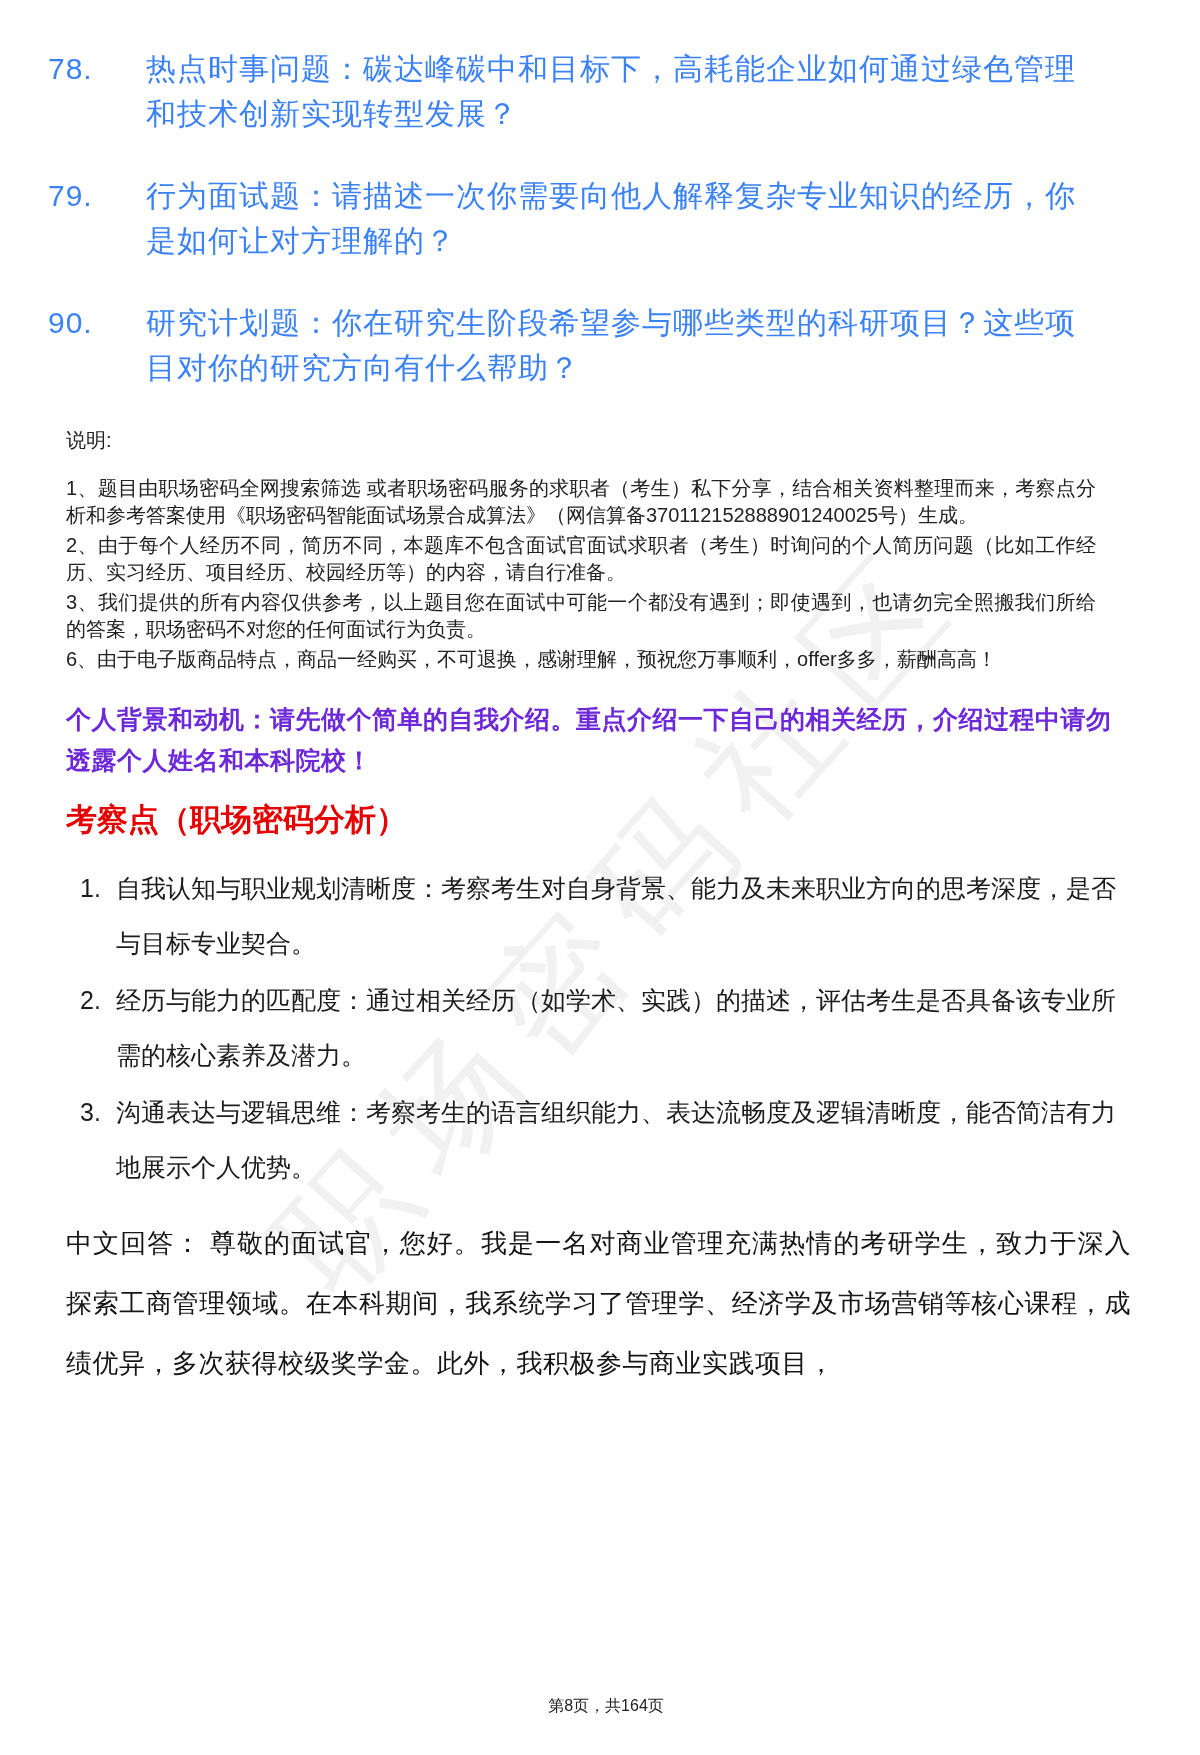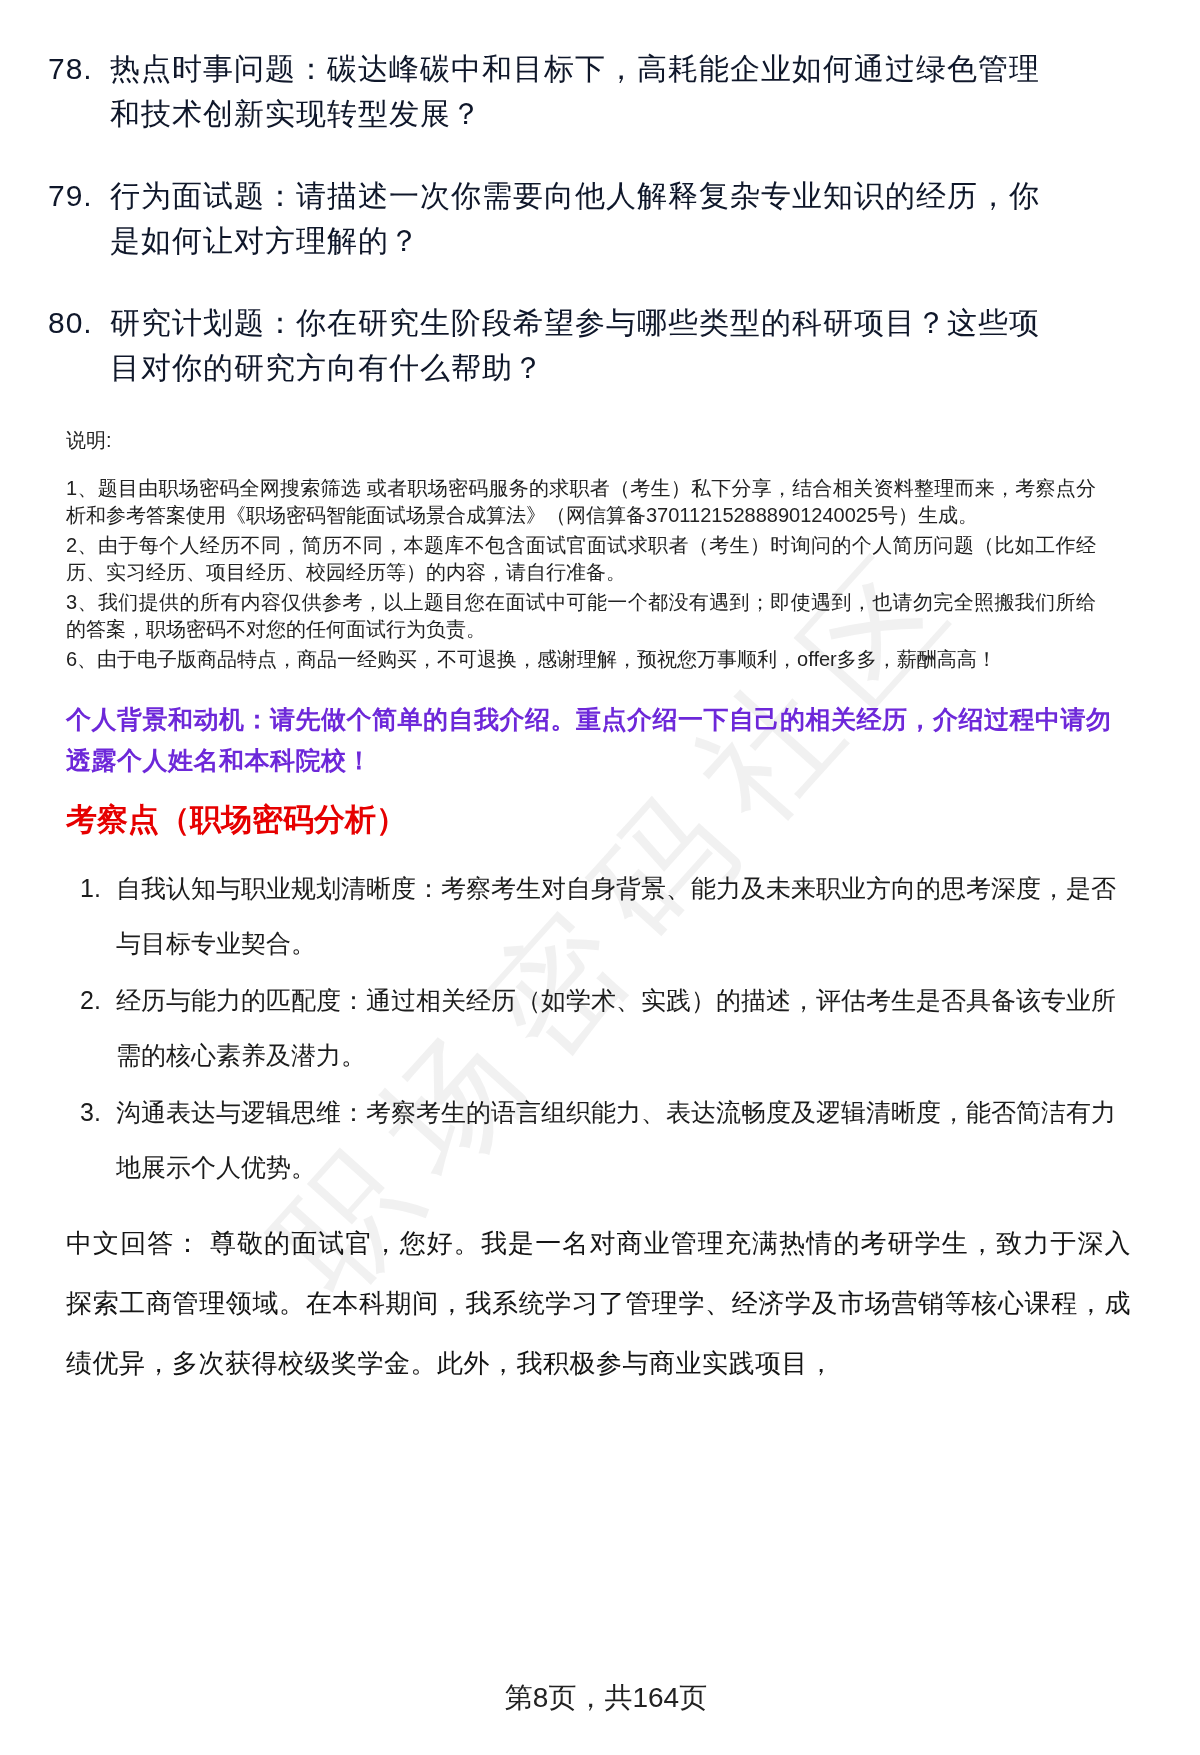--- a/index.html
+++ b/index.html
@@ -33,21 +33,22 @@
     z-index:1;
   }
   .content { position:relative; z-index:2; }
 
   .question {
     display:flex;
     font-size:30px;
     line-height:45px;
     letter-spacing:1px;
     margin-bottom:37px;
-    color:#0f172a;
+    color:#3b82f6;
+    gap:36px;
   }
   .q-num { width:62px; flex-shrink:0; }
   .q-text { width:935px; }
 
   .notes {
     margin:4px 0 0 18px;
     font-size:20px;
     line-height:27.5px;
     color:#222;
     width:1030px;
@@ -84,21 +85,21 @@
     line-height:60px;
     letter-spacing:0.5px;
     color:#151515;
     text-align:justify;
   }
 
   .footer {
     position:absolute;
     left:12px; right:0; bottom:38px;
     text-align:center;
-    font-size:28px;
+    font-size:16px;
     color:#222;
     z-index:2;
   }
 </style>
 </head>
 <body>
 
 <div class="page">
 
   <div class="watermark">职场密码社区</div>
@@ -109,21 +110,21 @@
       <span class="q-num">78.</span>
       <span class="q-text">热点时事问题：碳达峰碳中和目标下，高耗能企业如何通过绿色管理和技术创新实现转型发展？</span>
     </div>
 
     <div class="question">
       <span class="q-num">79.</span>
       <span class="q-text">行为面试题：请描述一次你需要向他人解释复杂专业知识的经历，你是如何让对方理解的？</span>
     </div>
 
     <div class="question">
-      <span class="q-num">80.</span>
+      <span class="q-num">90.</span>
       <span class="q-text">研究计划题：你在研究生阶段希望参与哪些类型的科研项目？这些项目对你的研究方向有什么帮助？</span>
     </div>
 
     <div class="notes">
       <div class="notes-title">说明:</div>
       <div class="note-item">1、题目由职场密码全网搜索筛选 或者职场密码服务的求职者（考生）私下分享，结合相关资料整理而来，考察点分析和参考答案使用《职场密码智能面试场景合成算法》（网信算备370112152888901240025号）生成。</div>
       <div class="note-item">2、由于每个人经历不同，简历不同，本题库不包含面试官面试求职者（考生）时询问的个人简历问题（比如工作经历、实习经历、项目经历、校园经历等）的内容，请自行准备。</div>
       <div class="note-item">3、我们提供的所有内容仅供参考，以上题目您在面试中可能一个都没有遇到；即使遇到，也请勿完全照搬我们所给的答案，职场密码不对您的任何面试行为负责。</div>
       <div class="note-item">6、由于电子版商品特点，商品一经购买，不可退换，感谢理解，预祝您万事顺利，offer多多，薪酬高高！</div>
     </div>

